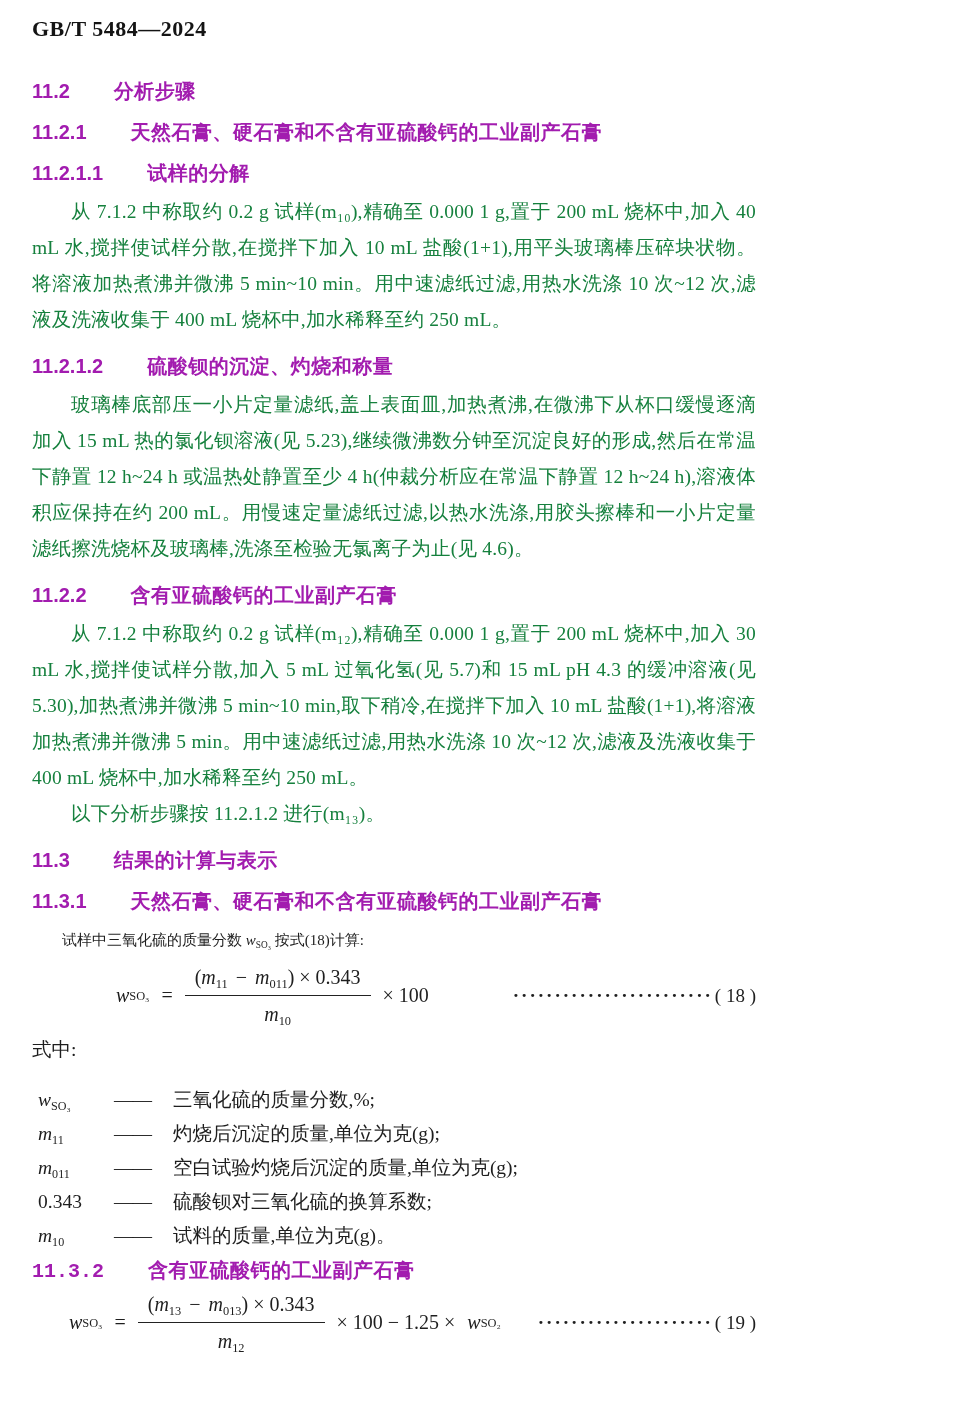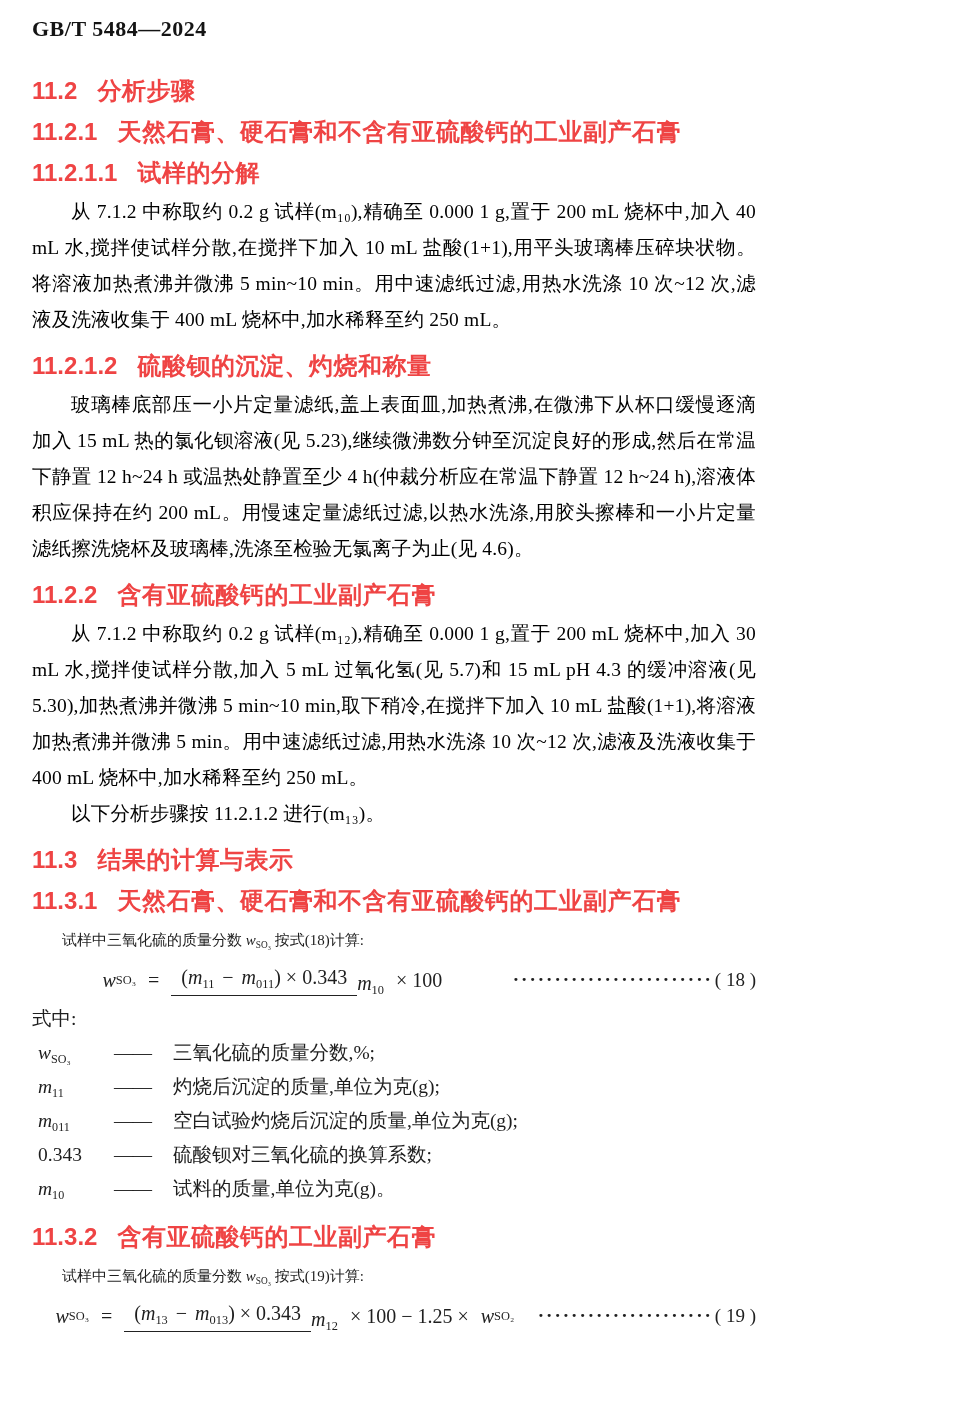--- a/index.html
+++ b/index.html
@@ -18,37 +18,38 @@
     font-family: "Liberation Serif", "DejaVu Serif", serif;
     font-weight: 700;
     font-size: 22px;
     letter-spacing: 0.5px;
     color: #141414;
     line-height: 26px;
   }
   .heading {
     font-family: "Liberation Sans", "DejaVu Sans", sans-serif;
     font-weight: 700;
-    font-size: 24px;
-    color: #ef4444;
+    font-size: 20px;
+    color: #a21caf;
     line-height: 26px;
     display: flex;
+    gap: 24px;
   }
   .heading .hnum { flex: none; }
   .heading .htitle { margin-left: 20px; letter-spacing: 0.5px; }
   .mt-xl { margin-top: 36px; }
   .mt-lg { margin-top: 15px; }
-  .mt-md { margin-top: 18px; }
+  .mt-md { margin-top: 6px; font-family: Liberation Mono, monospace; }
   .body-text {
     margin: 8px 0 0 0;
     font-size: 19.5px;
     line-height: 36px;
     text-align: justify;
     text-indent: 2em;
-    color: #000000;
+    color: #15803d;
     letter-spacing: 0.2px;
   }
   .no-gap { margin-top: 0; }
   .calc-line {
     margin: 8px 0 0 0;
     font-size: 15px;
     line-height: 36px;
     text-indent: 2em;
   }
   .fvar {
@@ -70,21 +71,21 @@
   .formula {
     flex: 1;
     display: flex;
     justify-content: center;
     align-items: center;
     white-space: nowrap;
   }
   .feq { margin: 0 12px; }
   .frac {
     display: inline-flex;
-    flex-direction: row;
+    flex-direction: column;
     align-items: center;
     text-align: center;
     vertical-align: middle;
   }
   .frac .num {
     padding: 0 10px 5px 10px;
     border-bottom: 1.6px solid #222;
     line-height: 26px;
   }
   .frac .den { padding-top: 5px; line-height: 26px; }
@@ -92,21 +93,21 @@
   .ftail { margin-left: 12px; }
   .eq-ref {
     flex: none;
     white-space: nowrap;
     font-size: 19px;
     color: #1e1e1e;
   }
   .leader { letter-spacing: 2px; font-weight: 700; }
   .eqnum { margin-left: 2px; }
   .where-label {
-    margin: 6px 0 0 0;
+    margin: 6px 0 16px 0;
     font-size: 19.5px;
     line-height: 34px;
   }
   .where-item {
     display: flex;
     font-size: 19.5px;
     line-height: 34px;
     margin-left: 6px;
     gap: 12px;
   }
@@ -207,21 +208,20 @@
     <span class="sym"><span class="fvar">m</span><sub>10</sub></span>
     <span class="dash">——</span>
     <span class="desc">试料的质量,单位为克(g)。</span>
   </div>
 
   <div class="heading mt-md">
     <span class="hnum">11.3.2</span>
     <span class="htitle">含有亚硫酸钙的工业副产石膏</span>
   </div>
 
-  <p class="calc-line"><span>试样中三氧化硫的质量分数 </span><span class="fvar">w</span><sub>SO₃</sub><span> 按式(19)计算:</span></p>
 
   <div class="formula-row">
     <div class="formula">
       <span class="fvar">w</span>
         <sub>SO₃</sub>
       <span class="feq">=</span>
       <span class="frac">
         <span class="num"><span>(</span><span class="fvar">m</span><sub>13</sub><span class="op">−</span><span class="fvar">m</span><sub>013</sub><span>) × 0.343</span></span>
         <span class="den"><span class="fvar">m</span><sub>12</sub></span>
       </span>

